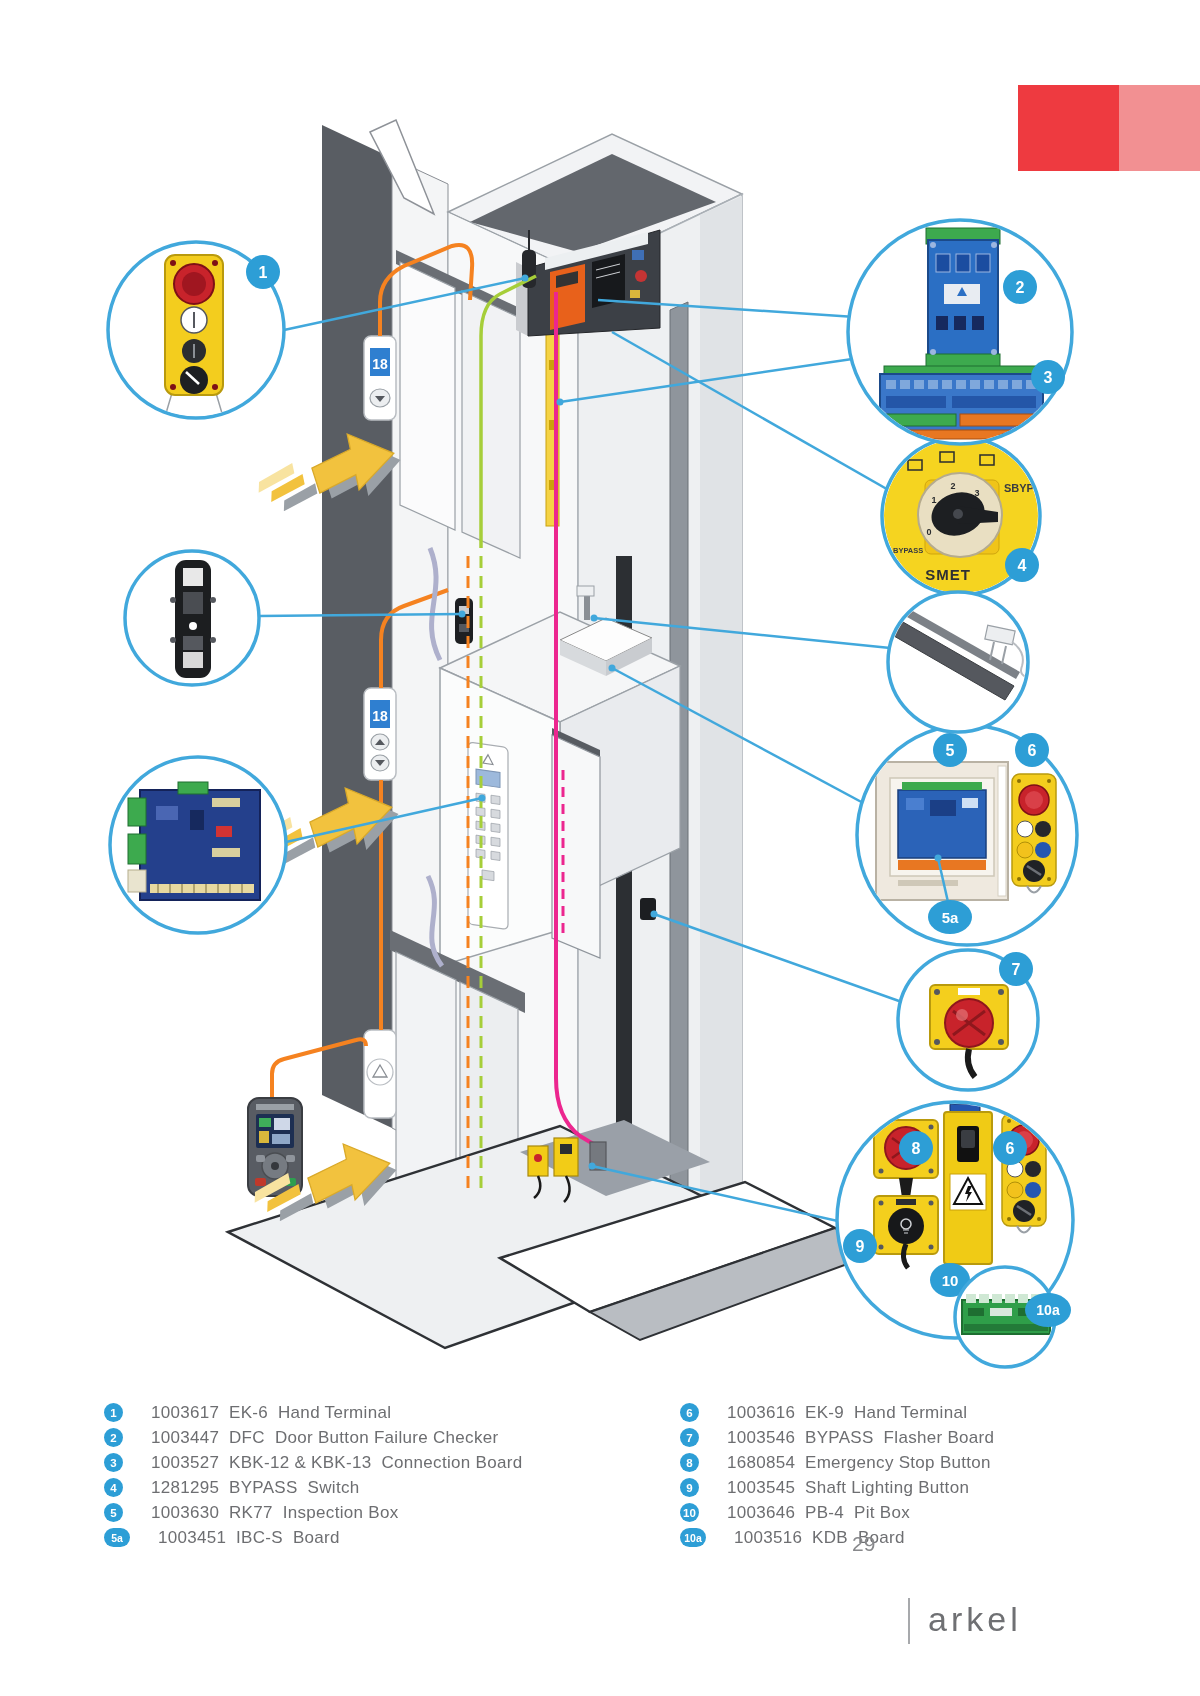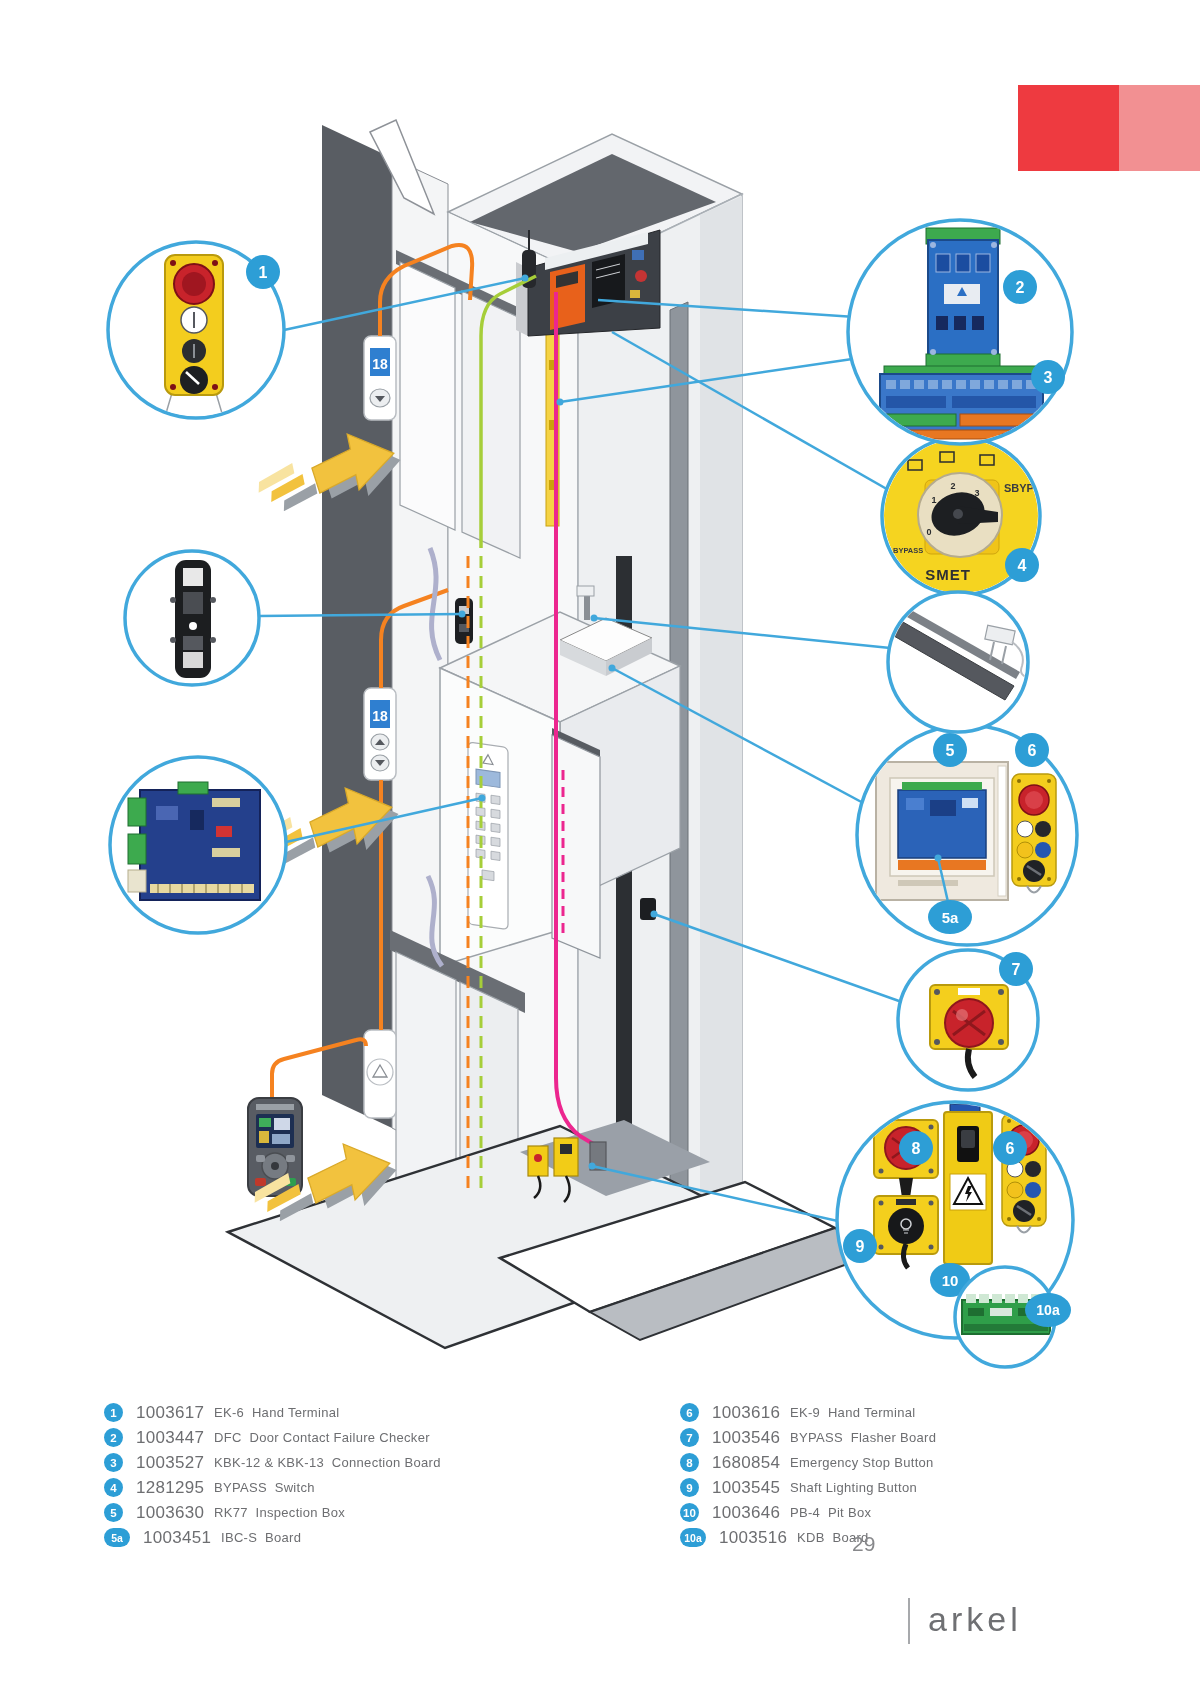--- a/index.html
+++ b/index.html
@@ -10,22 +10,22 @@
   #red-light{left:1119px;top:85px;width:81px;height:86px;background:#f29092;}
   #shaft-svg{position:absolute;left:0;top:0;}
   
   .legend-col{position:absolute;top:1400px;}
   #legend-left{left:104px;}
   #legend-right{left:680px;}
   .legend-row{display:flex;align-items:center;height:25px;}
   .lbadge{flex:0 0 auto;width:19px;height:19px;border-radius:50%;background:#2d9ed6;color:#fff;
           font-size:11.5px;font-weight:bold;display:flex;align-items:center;justify-content:center;}
   .lbadge.wide{width:26px;border-radius:10px;font-size:10.5px;}
-  .lcode{width:78px;margin-left:13px;color:#6d6e71;font-size:17px;letter-spacing:.3px;}
-  .lname{color:#6d6e71;font-size:13px;letter-spacing:.3px;white-space:pre;}
+  .lcode{width:78px;margin-left:28px;color:#6d6e71;font-size:17px;letter-spacing:.3px;}
+  .lname{color:#6d6e71;font-size:17px;letter-spacing:.3px;white-space:pre;}
   
   #page-number{position:absolute;left:852px;top:1532px;width:44px;
                color:#87888b;font-size:21px;}
   #footer-divider{position:absolute;left:908px;top:1598px;width:2px;height:46px;background:#a7a9ac;}
   #brand-logo{position:absolute;left:928px;top:1600px;color:#6f7073;font-size:34px;font-weight:normal;
               letter-spacing:4px;font-family:"Liberation Sans",sans-serif;}
   svg text{font-family:"Liberation Sans",sans-serif;}
   .seg{font-family:"DejaVu Sans Mono",monospace;}
 </style>
 </head>
@@ -546,21 +546,21 @@
 
   <div id="legend-left" class="legend-col">
     <div class="legend-row">
       <span class="lbadge">1</span>
       <span class="lcode">1003617</span>
       <span class="lname">EK-6  Hand Terminal</span>
     </div>
     <div class="legend-row">
       <span class="lbadge">2</span>
       <span class="lcode">1003447</span>
-      <span class="lname">DFC  Door Contact Failure Checker</span>
+      <span class="lname">DFC  Door Button Failure Checker</span>
     </div>
     <div class="legend-row">
       <span class="lbadge">3</span>
       <span class="lcode">1003527</span>
       <span class="lname">KBK-12 &amp; KBK-13  Connection Board</span>
     </div>
     <div class="legend-row">
       <span class="lbadge">4</span>
       <span class="lcode">1281295</span>
       <span class="lname">BYPASS  Switch</span>

